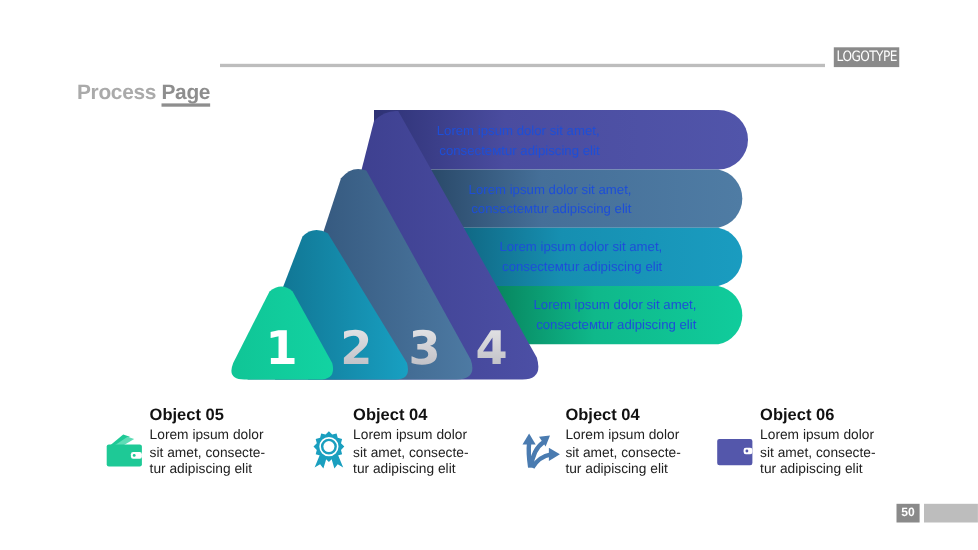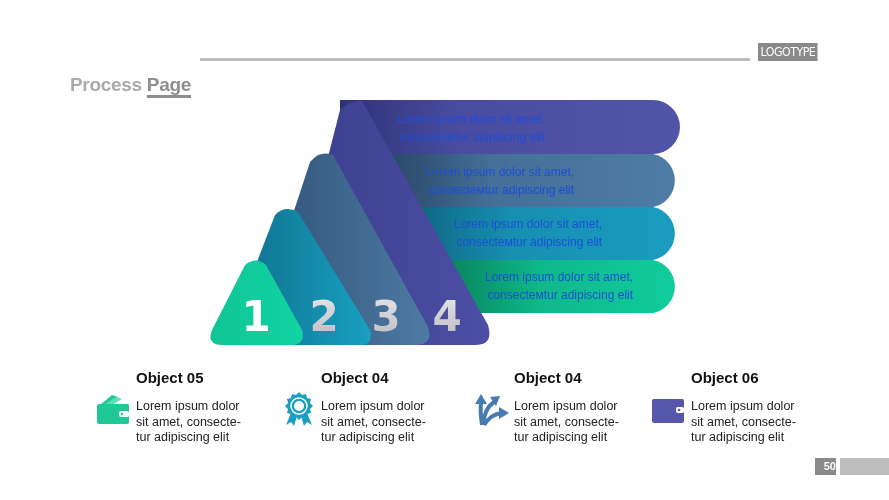--- a/index.html
+++ b/index.html
@@ -7,24 +7,24 @@
          font-family:"Liberation Sans", "DejaVu Sans", sans-serif; }
   .title { position:absolute; left:70px; top:38px; font-size:19px; font-weight:bold; color:#aaaaaa; letter-spacing:-0.3px;margin-top:36px; }
   .title .accent { color:#8e8e8e; text-decoration:underline; text-decoration-thickness:3px; text-underline-offset:4px; }
   .header-line { position:absolute; left:200px; top:58px; width:550px; height:3px; background:#bdbdbd; }
   .logo { position:absolute; left:758px; top:43px; height:18px; padding:0 3px; background:#8a8a8a; color:#fff;
           font-family:"DejaVu Sans", sans-serif; font-size:13px; line-height:18px; letter-spacing:-0.6px; transform:scaleX(0.85); transform-origin:left; }
   .diagram { position:absolute; left:0; top:0; width:889px; height:360px; }
   .band-text { position:absolute; color:#1d4ed8; font-size:12px; line-height:18px;text-align:right; }
   .obj { position:absolute; top:369px; width:180px; }
   .obj-title { position:absolute; left:40px; top:0; font-size:15px; font-weight:bold; color:#111; white-space:nowrap; }
-  .obj-desc { position:absolute; left:40px; top:30px; font-size:12.5px; line-height:15.5px; color:#222; white-space:nowrap; }
+  .obj-desc { position:absolute; left:40px; top:19px; font-size:12.5px; line-height:15.5px; color:#222; white-space:nowrap; }
   .obj-icon { position:absolute; left:0; top:22px; width:36px; height:36px; }
   .page-num { position:absolute; left:815px; top:458px; width:21px; height:17px; background:#8a8a8a; color:#fff;
-              font-size:11px; font-weight:bold; text-align:right; line-height:17px; }
+              font-size:11px; font-weight:bold; text-align:center; line-height:17px; }
   .page-bar { position:absolute; left:840px; top:458px; width:49px; height:17px; background:#bdbdbd; }
 </style>
 </head>
 <body>
 
 <div class="title"><span>Process </span><span class="accent">Page</span></div>
 <div class="header-line"></div>
 <div class="logo">LOGOTYPE</div>
 
 <svg class="diagram" width="889" height="360" viewBox="0 0 889 360">

